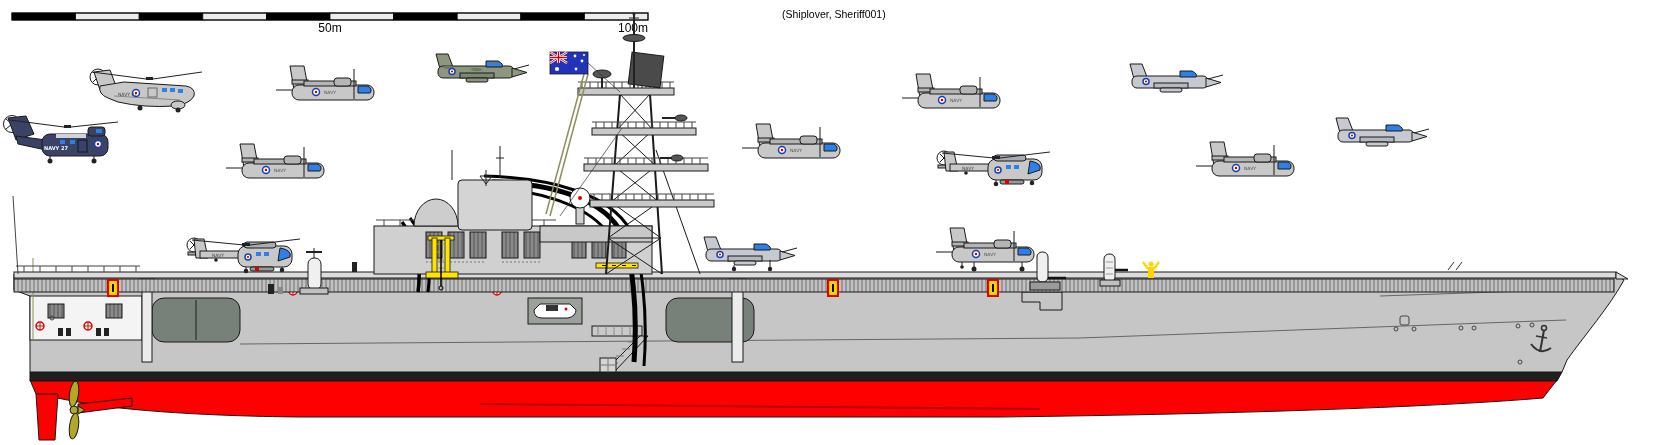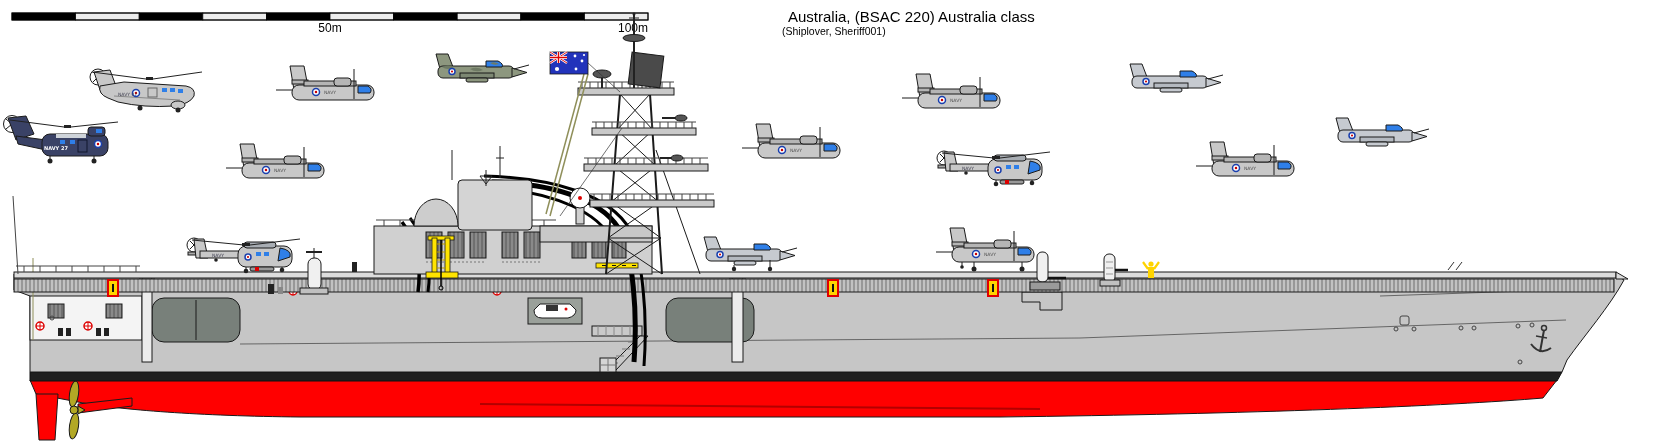--- a/index.html
+++ b/index.html
@@ -11,21 +11,20 @@
   svg text.lbl{font-family:"DejaVu Sans",sans-serif;font-size:4.5px;}
   svg text.lblw{font-family:"DejaVu Sans",sans-serif;font-size:5px;font-weight:bold;}
   svg text.scale{font-family:"Liberation Sans",sans-serif;font-size:12px;fill:#000;}
 </style>
 </head>
 <body>
 
 <div id="canvas">
 
   <div id="titleblock">
-    <div id="title-main">Australia, (BSAC 220) Australia class</div>
     <div id="title-credit">(Shiplover, Sheriff001)</div>
   </div>
 
   <svg width="1668" height="445" viewBox="0 0 1668 445">
     <defs>
       <pattern id="cw" width="4" height="13" patternUnits="userSpaceOnUse">
         <rect width="4" height="13" fill="#c2c2c2"></rect>
         <line x1="2" y1="0" x2="2" y2="13" stroke="#6e6e6e" stroke-width="1"></line>
       </pattern>
       <pattern id="grille" width="4" height="6" patternUnits="userSpaceOnUse">

